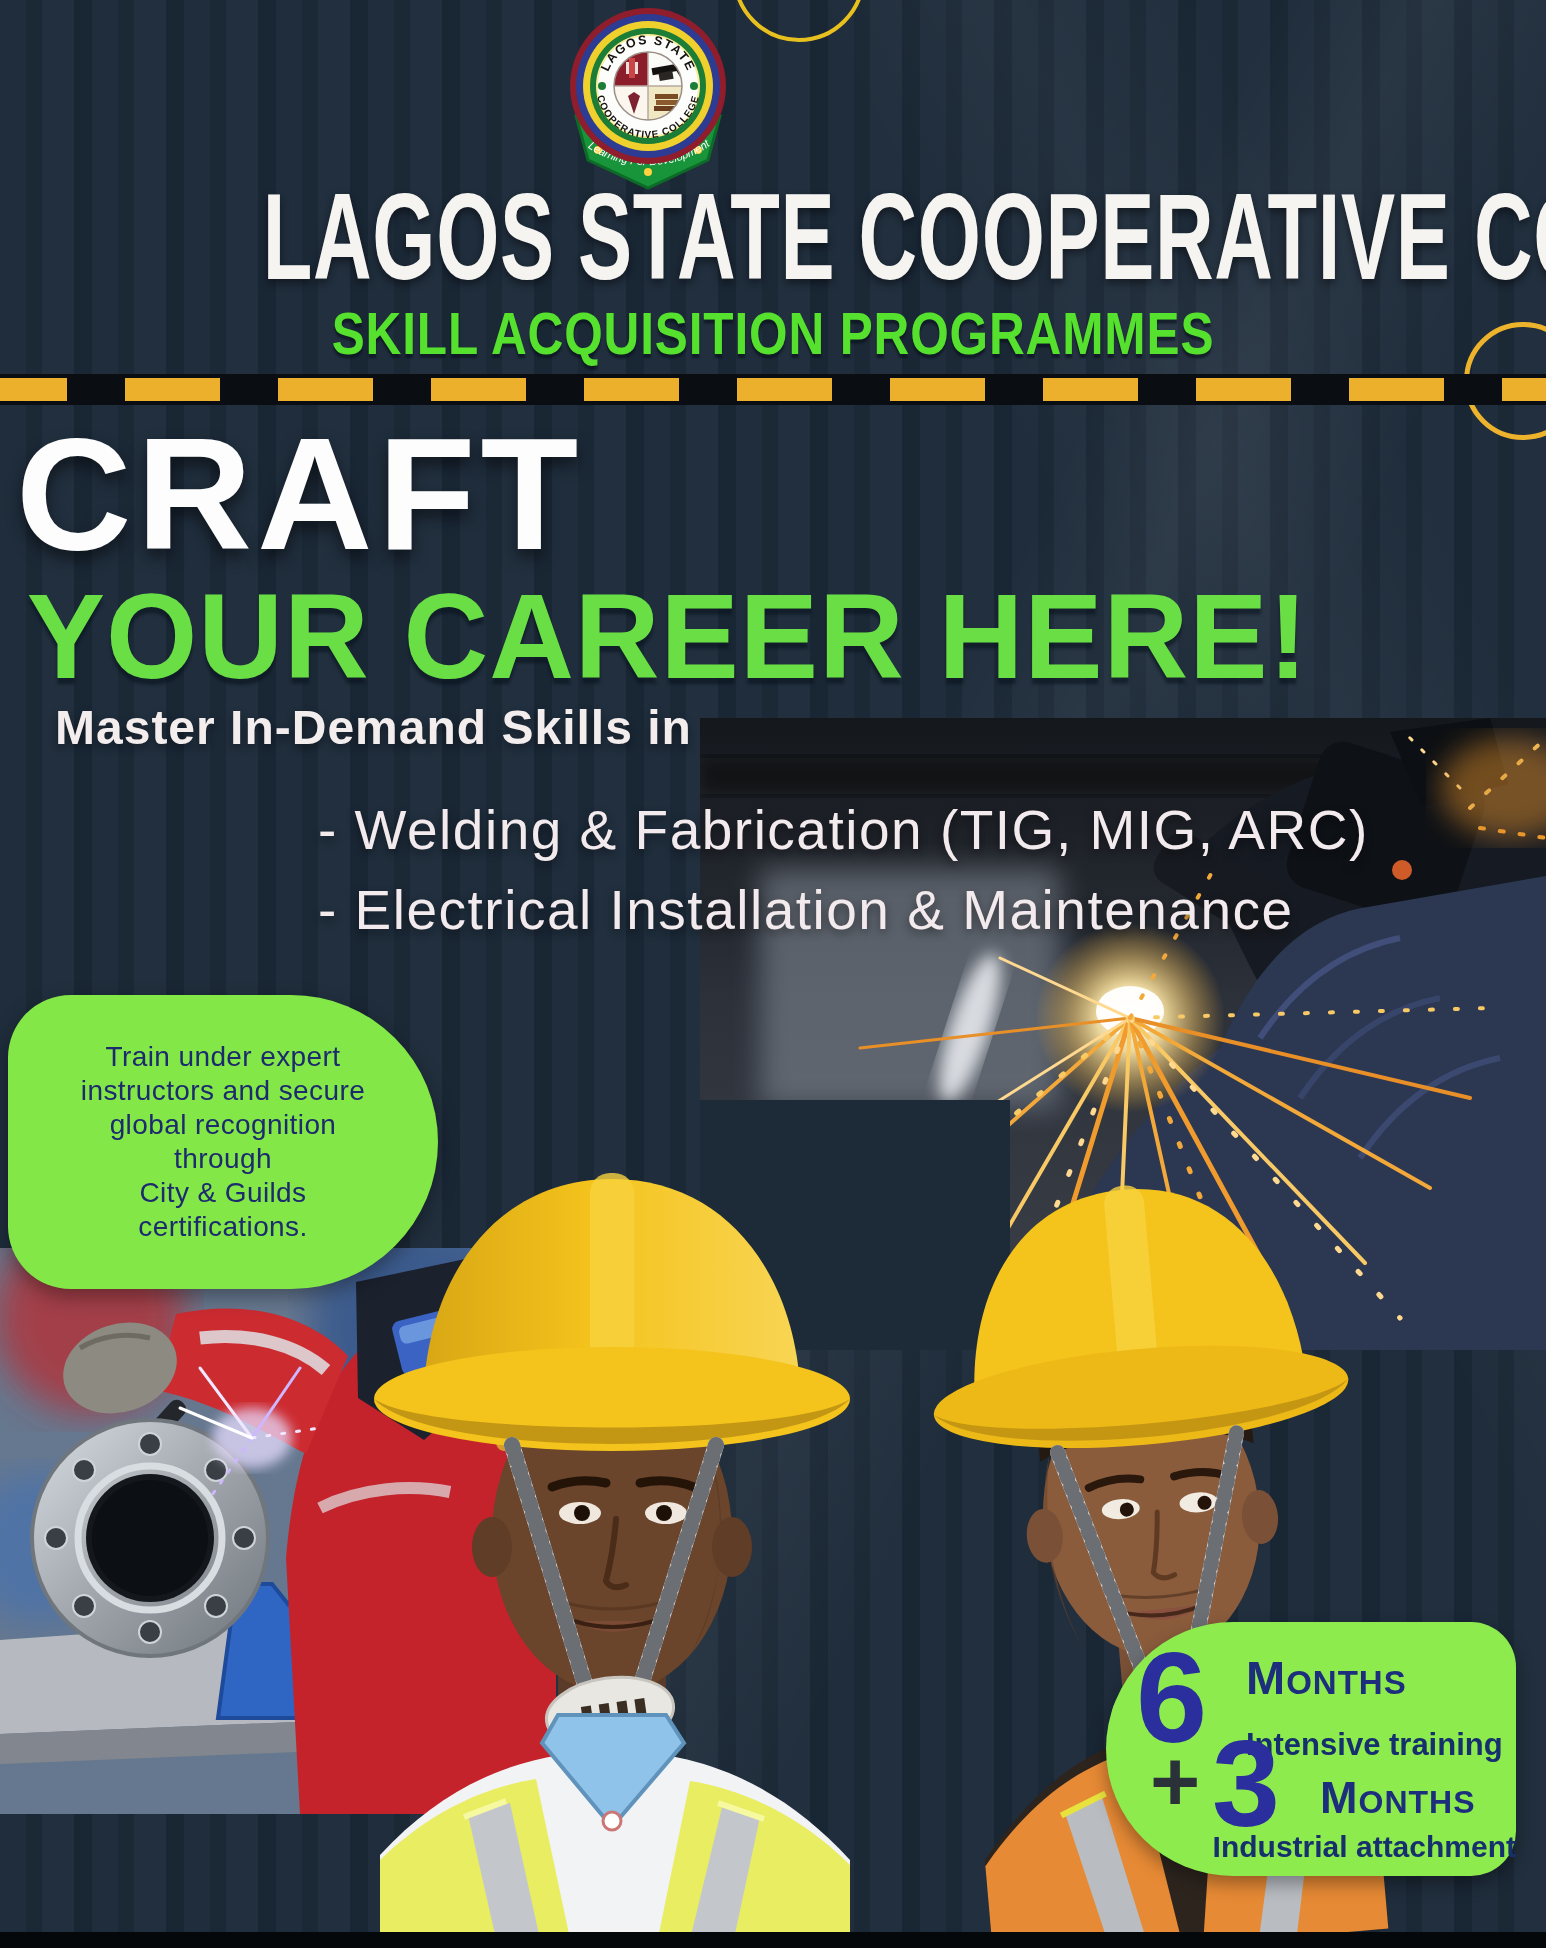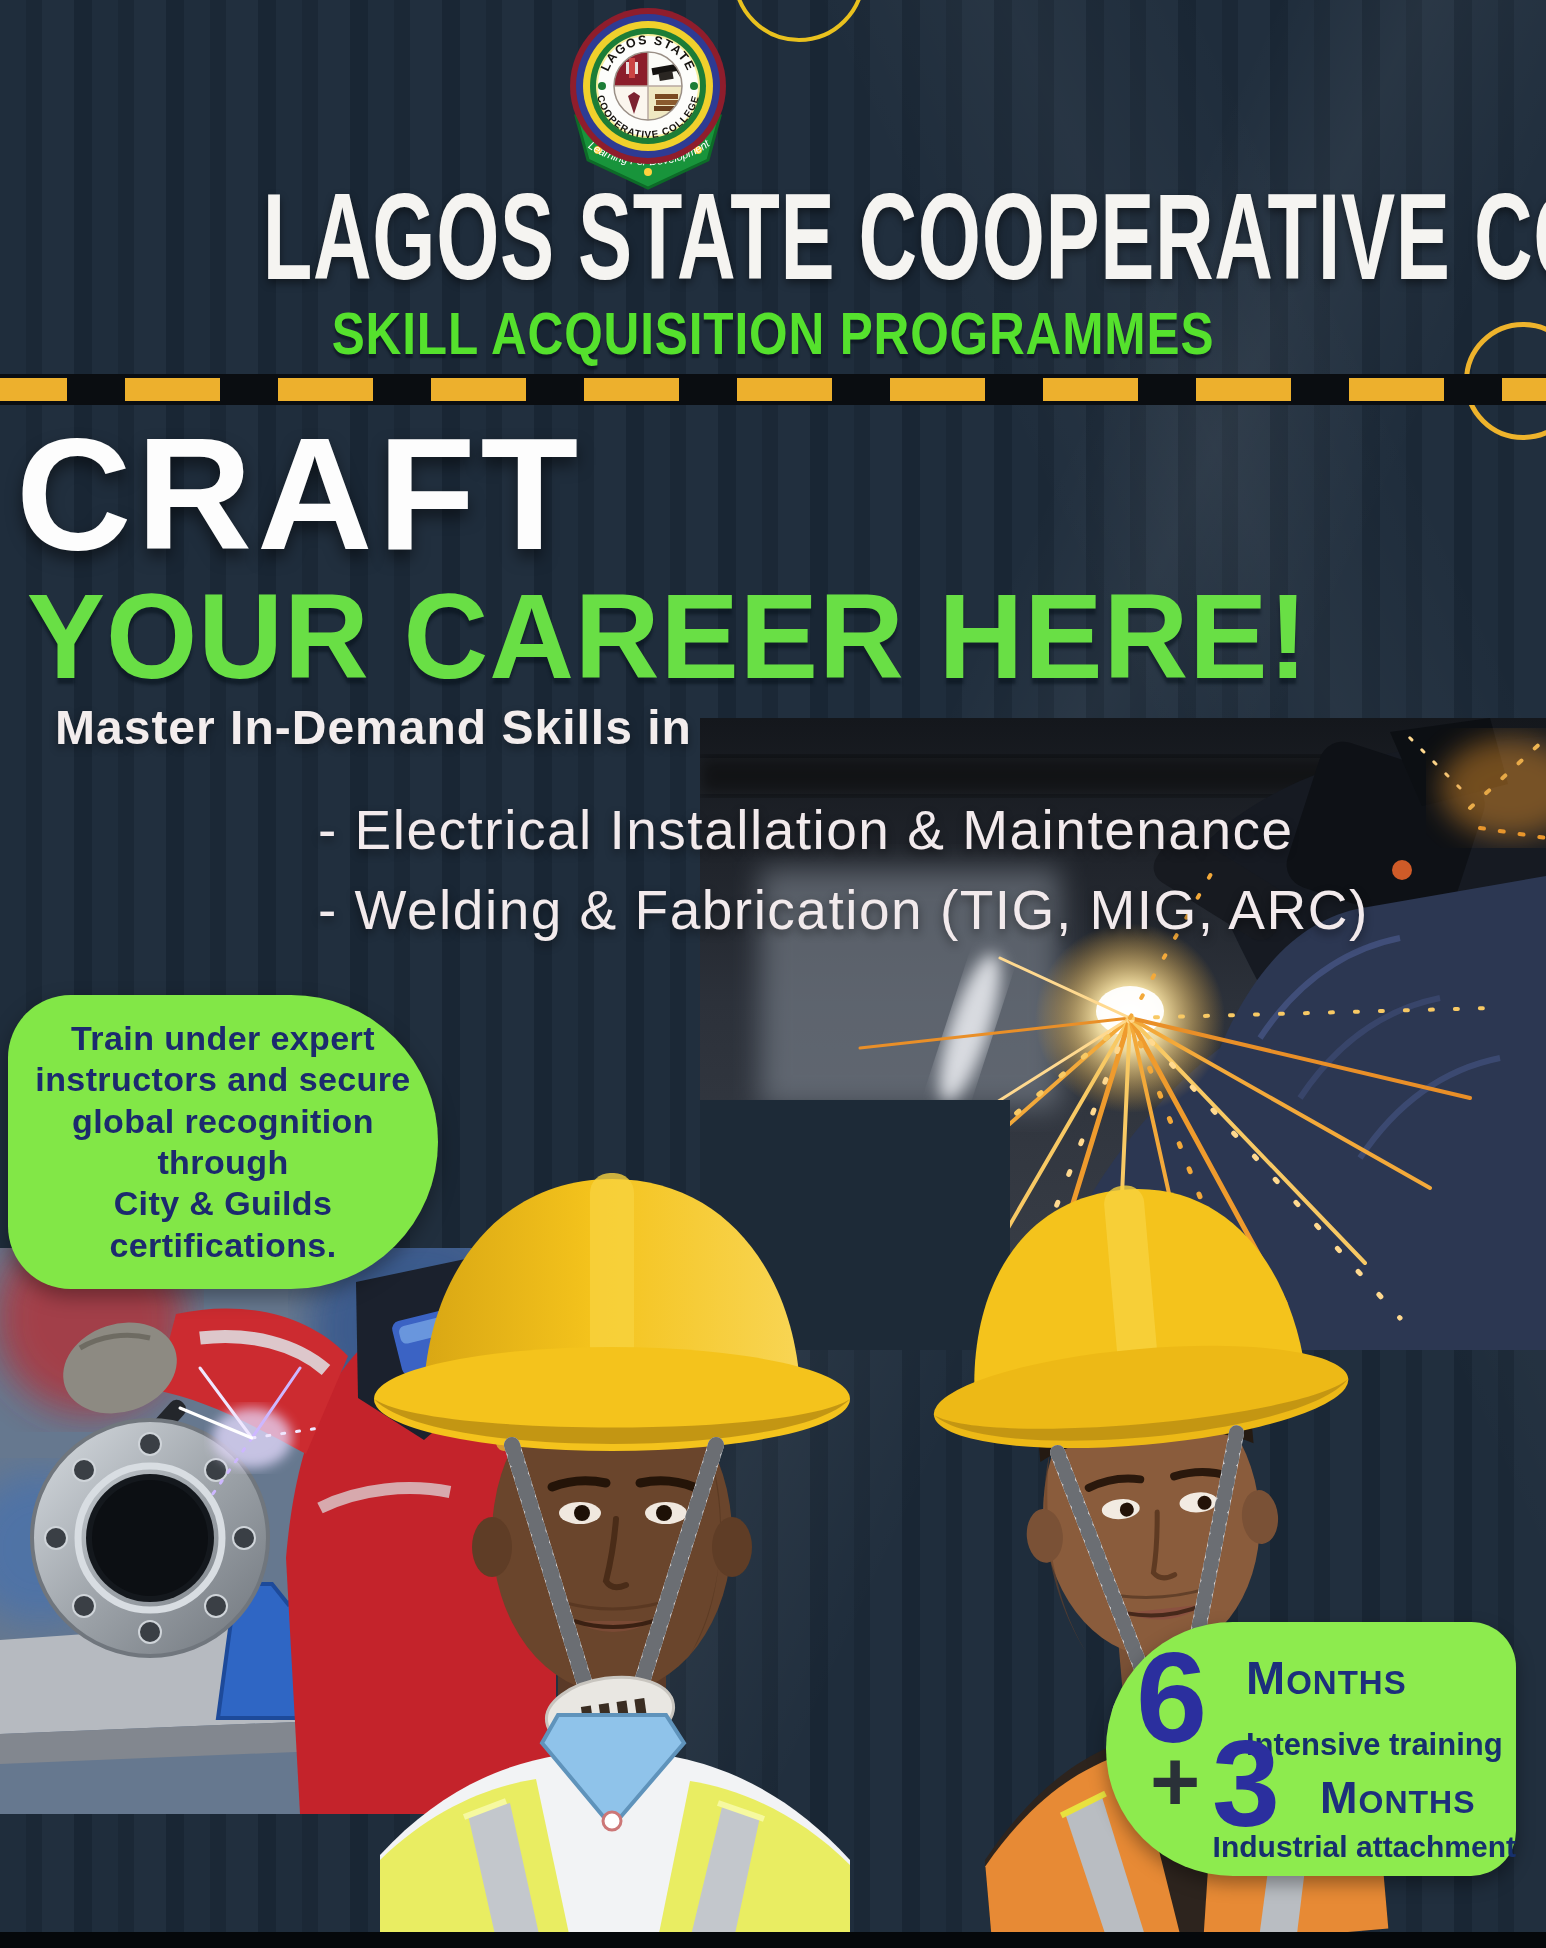--- a/index.html
+++ b/index.html
@@ -32,21 +32,21 @@
     color:#69df45;letter-spacing:1px;z-index:4;transform:scaleX(.97);transform-origin:50% 50%;
     white-space:nowrap;text-shadow:0 6px 3px rgba(8,18,28,.55);}
   .intro{top:700px;left:55px;font-weight:700;font-size:48px;color:#f3eded;letter-spacing:1px;z-index:4;
     text-shadow:0 4px 8px rgba(0,0,0,.4);text-align:center;}
   .skills{top:790px;left:318px;z-index:4;list-style:none;margin:0;padding:0;}
   .skills li{font-size:55px;line-height:80px;color:#f2eaec;letter-spacing:1.5px;
     text-shadow:0 4px 10px rgba(0,0,0,.45);white-space:nowrap;}
   .blob{left:8px;top:995px;width:430px;height:294px;background:#82e747;
     border-radius:64px 150px 150px 64px;z-index:5;display:flex;align-items:center;justify-content:center;
     box-shadow:0 8px 20px rgba(0,0,0,.35);}
-  .blob p{margin:0;font-size:34px;font-weight:700;color:#1c2a6e;text-align:center;
+  .blob p{margin:0;font-size:28px;font-weight:400;color:#1c2a6e;text-align:center;
     line-height:1.22;white-space:pre-line;letter-spacing:.4px;}
   .photo-sparks{left:700px;top:718px;width:846px;height:632px;z-index:1;}
   .photo-welder{left:0px;top:1248px;width:556px;height:566px;z-index:2;}
   .worker-center{left:260px;top:1115px;width:640px;height:833px;z-index:6;}
   .worker-right{left:862px;top:1145px;width:570px;height:803px;z-index:6;}
   .duration{left:1106px;top:1622px;width:410px;height:254px;background:#8deb4e;
     border-radius:130px 46px 46px 130px;z-index:7;box-shadow:0 8px 18px rgba(0,0,0,.35);}
   .duration span{position:absolute;white-space:nowrap;}
   .d-num1{left:30px;top:2px;font-size:128px;font-weight:900;color:#2b2f9e;}
   .d-lab1{left:140px;top:28px;font-size:47px;font-weight:700;color:#1d2f7c;font-variant:small-caps;letter-spacing:1px;}
@@ -123,22 +123,22 @@
   <div class="abs title">LAGOS STATE COOPERATIVE COLLEGE</div>
   <div class="abs subtitle">SKILL ACQUISITION PROGRAMMES</div>
   <div class="abs divider">
       <div class="dashes"></div>
     </div>
 
   <div class="abs headline1">CRAFT</div>
   <div class="abs headline2">YOUR CAREER HERE!</div>
   <div class="abs intro">Master In-Demand Skills in</div>
   <ul class="abs skills">
+    <li>- Welding &amp; Fabrication (TIG, MIG, ARC)</li>
     <li>- Electrical Installation &amp; Maintenance</li>
-    <li>- Welding &amp; Fabrication (TIG, MIG, ARC)</li>
   </ul>
 
   <svg class="abs photo-sparks" viewBox="0 0 846 632">
     <defs>
       <radialGradient id="gl" cx="50%" cy="50%" r="50%">
         <stop offset="0%" stop-color="#ffffff"></stop>
         <stop offset="35%" stop-color="#ffe9a8" stop-opacity=".9"></stop>
         <stop offset="100%" stop-color="#ffb22a" stop-opacity="0"></stop>
       </radialGradient>
       <linearGradient id="bgv" x1="0" y1="0" x2="0" y2="1">

